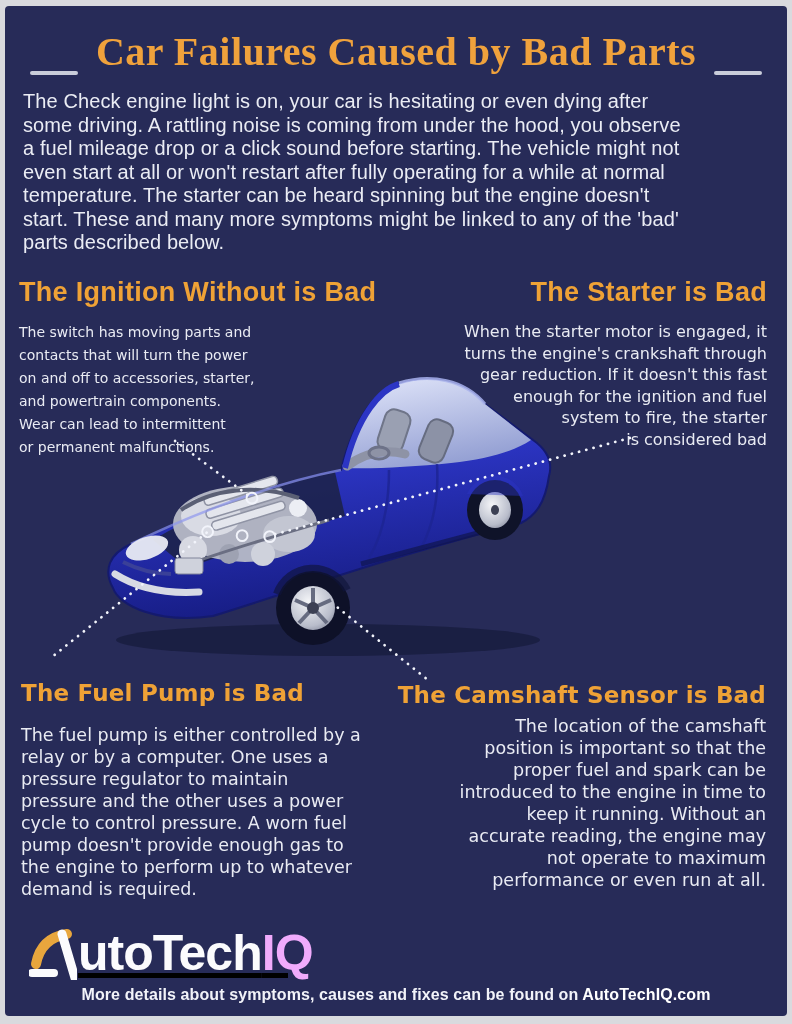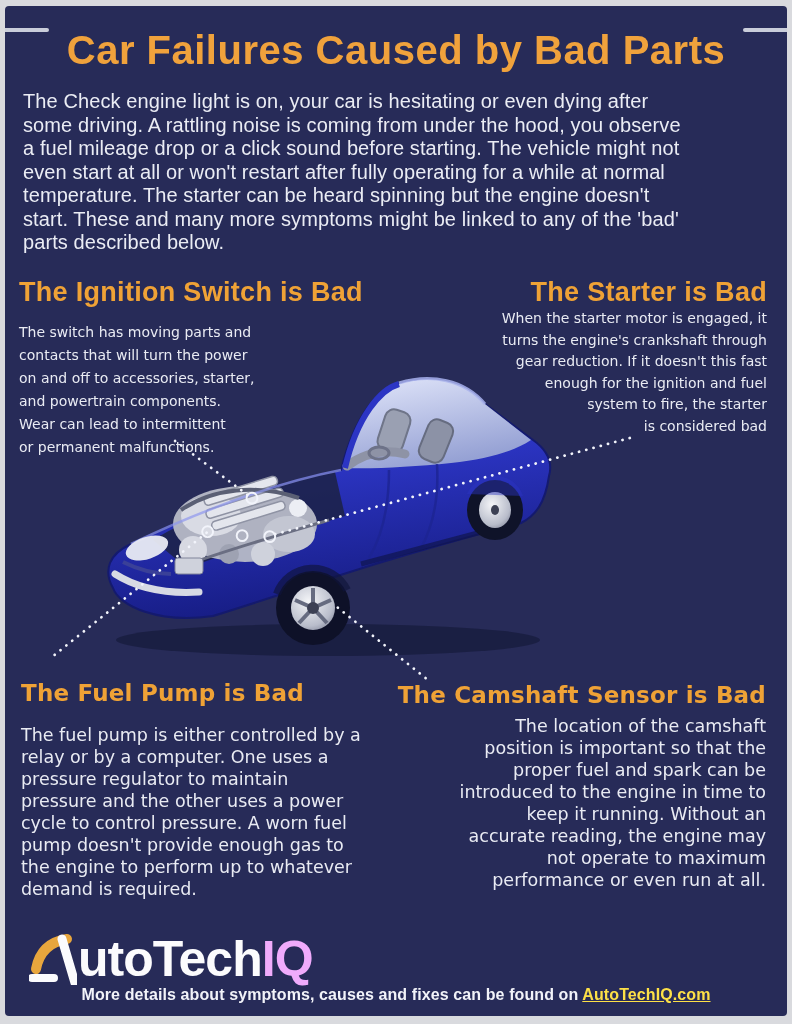--- a/index.html
+++ b/index.html
@@ -14,21 +14,21 @@
   }
   .canvas{
     position:relative;width:100%;height:100%;
     background:#272b58;
     border-radius:4px;
     overflow:hidden;
   }
   
   .title-row{
     position:absolute;top:22px;left:0;right:0;
-    display:flex;align-items:flex-start;justify-content:center;gap:18px;
+    display:flex;align-items:flex-end;justify-content:center;gap:18px;font-family:Liberation Serif, serif;
   }
   .title-dash{width:48px;height:4px;background:#c9cdda;border-radius:2px;flex:0 0 auto;}
   h1.title{
     margin:0;font-size:40px;font-weight:700;letter-spacing:.5px;
     color:#f0a23c;white-space:nowrap;
   }
   
   .intro{
     position:absolute;left:18px;top:84px;width:748px;
     margin:0;font-size:20px;line-height:23.5px;color:#eaecf4;
@@ -36,46 +36,46 @@
   }
   
   .sec{position:absolute;margin:0;}
   .sec h2{margin:0;color:#efa236;font-weight:700;}
   .sec p{margin:0;color:#e9ebf3;white-space:pre-line;font-family:"DejaVu Sans",sans-serif;}
   .sec-top h2{font-family:"Liberation Sans",sans-serif;font-size:27px;letter-spacing:.3px;}
   .sec-bottom h2{font-family:"DejaVu Sans",sans-serif;font-size:23px;letter-spacing:.2px;}
   .sec-ignition{left:14px;top:271px;width:380px;text-align:left;}
   .sec-ignition p{margin-top:13px;font-size:14px;line-height:23px;}
   .sec-starter{right:20px;top:271px;width:400px;text-align:right;}
-  .sec-starter p{font-size:14px;line-height:21.5px;}
+  .sec-starter p{margin-top:13px;font-size:16px;line-height:21.5px;}
   .sec-fuel{left:16px;top:674px;width:390px;text-align:left;}
   .sec-fuel p{margin-top:18px;font-size:17.5px;line-height:22px;}
   .sec-camshaft{right:21px;top:676px;width:400px;text-align:right;}
   .sec-camshaft p{margin-top:7px;font-size:17.5px;line-height:22px;}
   
   .car-svg{position:absolute;left:88px;top:352px;width:470px;height:310px;}
   .overlay-svg{position:absolute;inset:0;width:100%;height:100%;pointer-events:none;}
   
   .logo{
     position:absolute;left:24px;top:922px;height:62px;
-    display:flex;align-items:center;
+    display:flex;text-decoration:underline;
   }
   .logo .a-glyph{width:48px;height:52px;margin-right:1px;}
   .logo .lw,.logo .lo{
     font-size:50px;font-weight:700;letter-spacing:-1px;line-height:1;
     color:#fbfbfd;
   }
   .logo .lo{color:#f0abfc;}
   
   .footer{
     position:absolute;left:0;right:0;bottom:12px;
     text-align:center;font-size:16px;font-weight:700;color:#f2f3f9;
     letter-spacing:.1px;
   }
-  .footer a{color:#fde047;text-decoration:underline;cursor:pointer;}
+  .footer a{color:#ffffff;cursor:pointer;}
 </style>
 </head>
 <body>
 
 <div class="page">
   <div class="canvas">
 
     <div class="title-row">
       <span class="title-dash"></span>
       <h1 class="title">Car Failures Caused by Bad Parts</h1>
@@ -84,21 +84,21 @@
 
     <p class="intro">The Check engine light is on, your car is hesitating or even dying after
 some driving. A rattling noise is coming from under the hood, you observe
 a fuel mileage drop or a click sound before starting. The vehicle might not
 even start at all or won't restart after fully operating for a while at normal
 temperature. The starter can be heard spinning but the engine doesn't
 start. These and many more symptoms might be linked to any of the 'bad'
 parts described below.</p>
 
     <section class="sec sec-top sec-ignition">
-      <h2>The Ignition Switch is Bad</h2>
+      <h2>The Ignition Without is Bad</h2>
       <p>The switch has moving parts and
 contacts that will turn the power
 on and off to accessories, starter,
 and powertrain components.
 Wear can lead to intermittent
 or permanent malfunctions.</p>
     </section>
 
     <section class="sec sec-top sec-starter">
       <h2>The Starter is Bad</h2>

